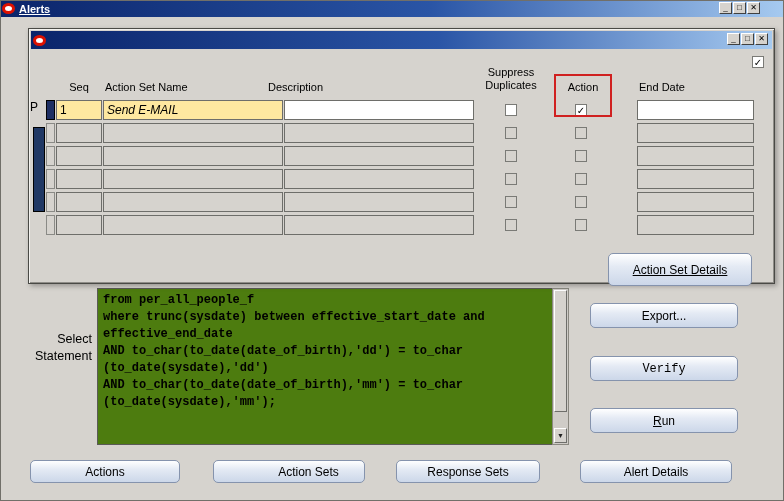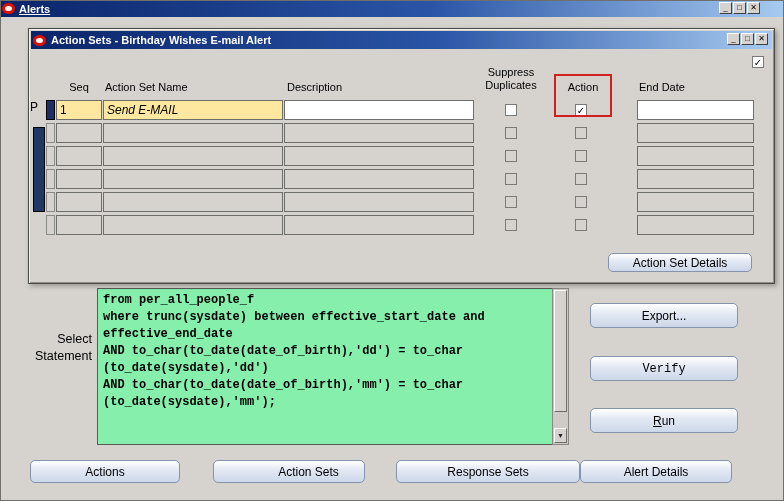--- a/index.html
+++ b/index.html
@@ -43,21 +43,21 @@
     position:absolute; left:2px; top:2px; right:2px; height:18px;
     background:linear-gradient(90deg,#0a246a 0%, #2a55a6 55%, #a6caf0 100%);
     display:flex; align-items:center; color:#fff;
   }
   .dlg-titlebar .title { font-size:11px; font-weight:bold; margin-left:5px; white-space:nowrap; }
   .dlg-btns { right:4px; }
 
   .hdr { position:absolute; font-size:11px; color:#000; white-space:nowrap; }
   .hdr-seq      { left:27px;  top:52px; width:46px;  text-align:center; }
   .hdr-name     { left:76px;  top:52px; }
-  .hdr-desc     { left:258px; top:52px; }
+  .hdr-desc     { left:239px; top:52px; }
   .hdr-suppress { left:440px; top:37px; width:84px; text-align:center; line-height:13px; }
   .hdr-enabled  { left:528px; top:52px; width:52px; text-align:center; }
   .hdr-end      { left:610px; top:52px; }
   .redbox {
     position:absolute; left:525px; top:45px; width:58px; height:43px;
     border:2px solid #d02020; z-index:3;
   }
 
   #rows { position:absolute; inset:0; }
   .as-row { position:absolute; left:0; width:100%; height:20px; }
@@ -88,31 +88,31 @@
   .dlg-topcb { position:absolute; left:723px; top:27px; }
 
   
   .obtn {
     position:absolute;
     background:linear-gradient(180deg,#ffffff 0%, #e4eaf4 40%, #ccd7e9 100%);
     border:1px solid #8593ad; border-radius:5px;
     font-family:"Liberation Sans", sans-serif; font-size:12px; color:#000;
     display:flex; align-items:center; justify-content:center; cursor:default;
   }
-  .dlg-details { left:579px; top:224px; width:144px; height:19px; }
+  .dlg-details { left:579px; top:224px; width:144px; height:33px;text-decoration:underline; }
 
   
   .sel-label {
     position:absolute; left:30px; top:331px; width:62px;
     text-align:right; font-size:12.5px; line-height:17px; z-index:2;
   }
   .sel-label span { display:block; }
   .sql-box {
     position:absolute; left:97px; top:288px; width:456px; height:157px;
-    background:#86efac; border:1px solid #5a5a56;
+    background:#4d7c0f; border:1px solid #5a5a56;
     font:bold 12px/17px "Liberation Mono", monospace;
     padding:3px 5px; white-space:pre; overflow:hidden; z-index:2;
   }
   .sb {
     position:absolute; left:552px; top:288px; width:17px; height:157px;
     background:#cfccc7; border:1px solid #8a8880; z-index:2;
   }
   .sb-thumb {
     position:absolute; left:1px; top:1px; width:13px; height:122px;
     background:#d6d3ce; border:1px solid; border-color:#ffffff #6e6e6a #6e6e6a #ffffff;
@@ -120,21 +120,21 @@
   .sb-down {
     position:absolute; left:1px; bottom:1px; width:13px; height:15px;
     background:#d6d3ce; border:1px solid; border-color:#ffffff #6e6e6a #6e6e6a #ffffff;
     font-size:7px; line-height:13px; text-align:center; color:#222;
   }
   .btn-export { left:590px; top:303px; width:148px; height:25px; z-index:2; }
   .btn-verify { left:590px; top:356px; width:148px; height:25px; z-index:2;font-family:Liberation Mono, monospace; }
   .btn-run    { left:590px; top:408px; width:148px; height:25px; z-index:2; }
   .btn-b0 { left:30px;  top:460px; width:150px; height:23px; z-index:2; }
   .btn-b1 { left:213px; top:460px; width:152px; height:23px; z-index:2;padding-left:39px; }
-  .btn-b2 { left:396px; top:460px; width:184px; height:23px; z-index:2; }
+  .btn-b2 { left:396px; top:460px; width:144px; height:23px; z-index:2; }
   .btn-b3 { left:580px; top:460px; width:152px; height:23px; z-index:2; }
 
   
   .artifact-p {
     position:absolute; left:30px; top:100px; font-size:12px; z-index:20;
   }
   .artifact-box {
     position:absolute; left:33px; top:127px; width:12px; height:85px;
     background:#203864; border:1px solid #000; z-index:20;
   }
@@ -175,21 +175,20 @@
 <button class="obtn btn-run"><u>R</u>un</button>
 
 <button class="obtn btn-b0">Actions</button>
 <button class="obtn btn-b1">Action Sets</button>
 <button class="obtn btn-b2">Response Sets</button>
 <button class="obtn btn-b3">Alert Details</button>
 
 <div class="dialog">
   <div class="dlg-titlebar">
     <span class="oracle-logo"></span>
-    <span class="title">Action Sets - Birthday Wishes E-mail Alert</span>
     <span class="winbtns dlg-btns">
       <span class="winbtn">_</span>
       <span class="winbtn">□</span>
       <span class="winbtn">✕</span>
     </span>
   </div>
 
   <span class="cb dlg-topcb" id="dlg-topcb">✓</span>
 
   <div class="hdr hdr-seq">Seq</div>

